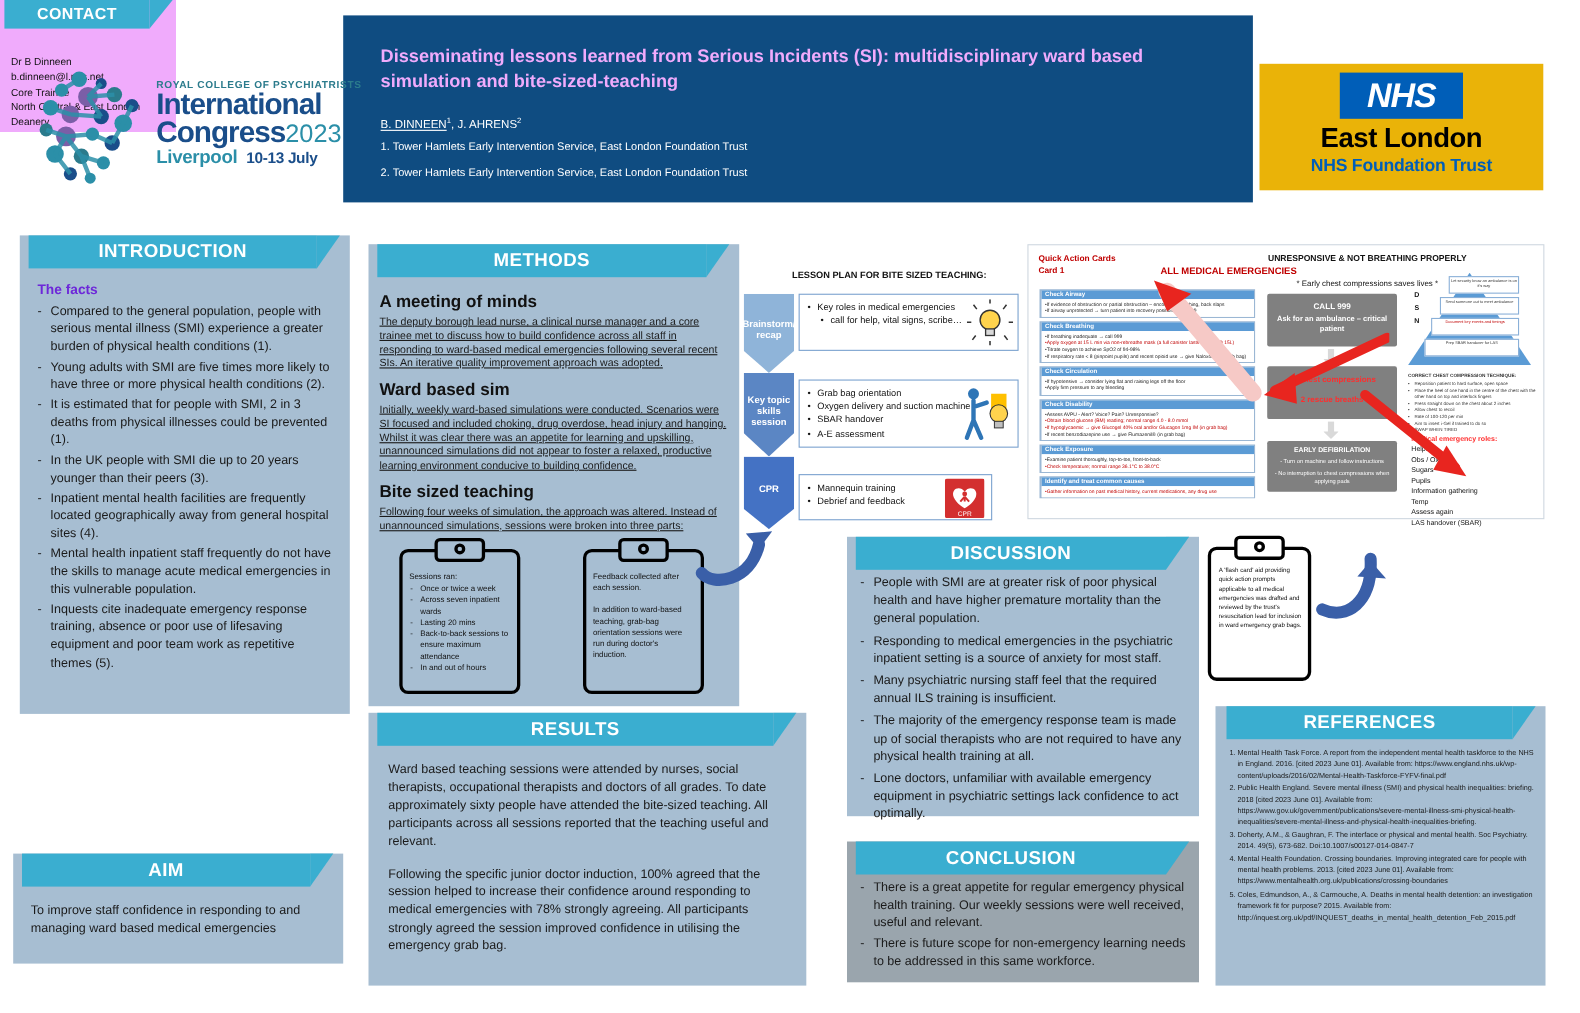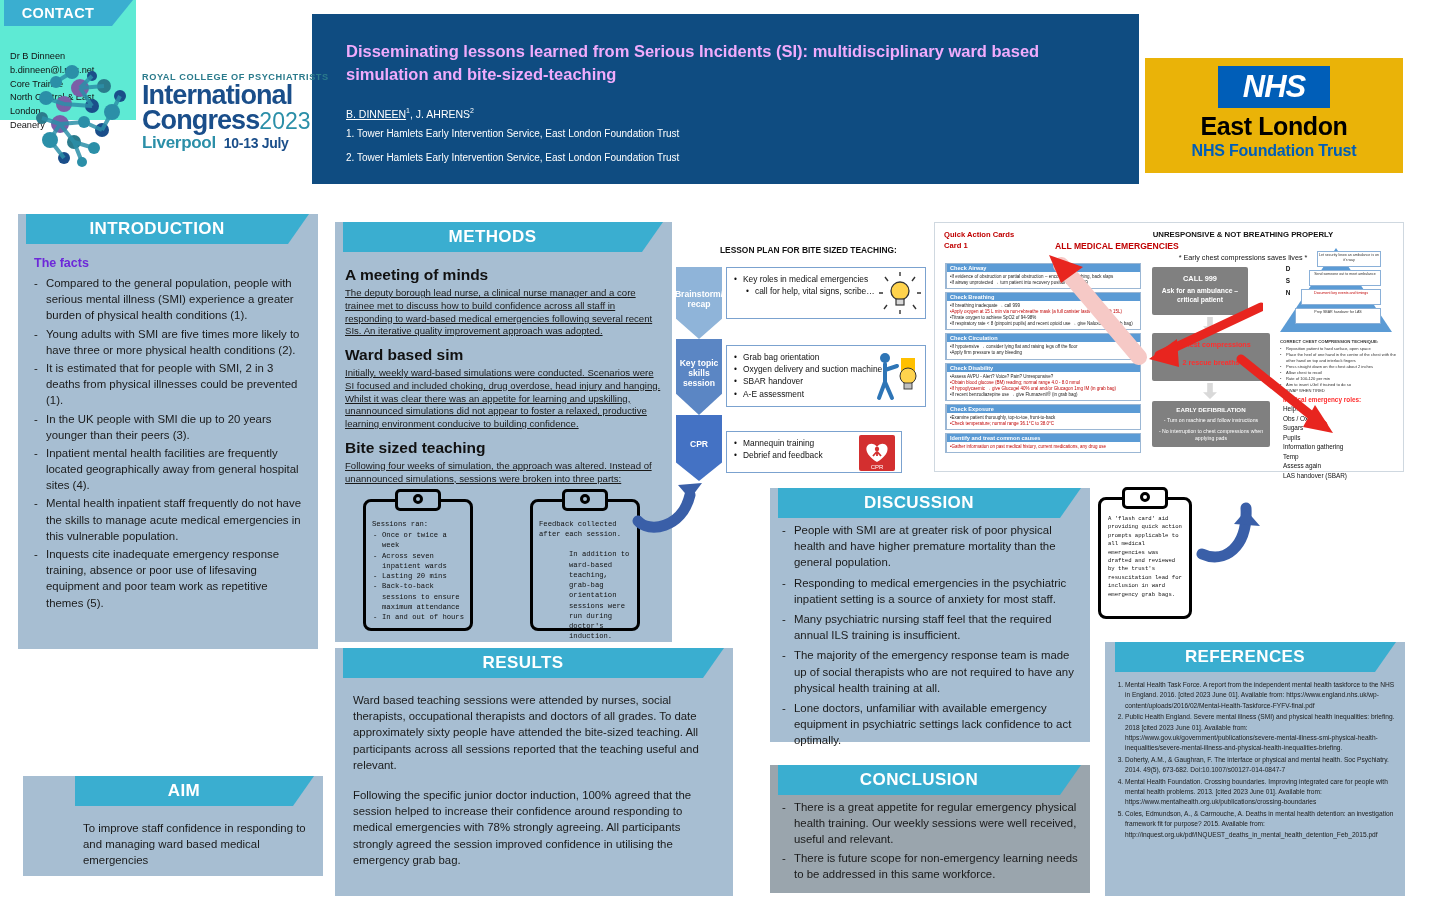--- a/index.html
+++ b/index.html
@@ -74,31 +74,31 @@
   ul.dash { list-style:none; }
   ul.dash li { position:relative; padding-left: 12px; margin-bottom: 2px; }
   ul.dash li::before { content:"-"; position:absolute; left:0; top:0; }
 
   
   #intro { left:18px; top:214px; width:300px; height:435px; }
   #intro .inner { padding: 12px 16px 8px 16px; }
   .facts-h { font-size: 12.5px; font-weight: bold; margin-bottom: 5px; color:#6d28d9;}
 
   
-  #aim { left:23px; top:776px; width:300px; height:100px;padding-left:44px; }
+  #aim { left:12px; top:776px; width:300px; height:100px; }
   #aim .inner { padding: 14px 16px; }
 
   
   #methods { left:335px; top:222px; width:337px; height:420px; }
   #methods .inner { padding: 6px 10px 8px 10px; }
   .sub-h { font-size: 15.5px; font-weight: bold; color:#111; margin: 8px 0 3px 0;}
   .meth-p { font-size: 9.6px; line-height: 1.33; color:#1a1a1a;text-decoration:underline; }
 
   
-  .clipboard { position:absolute;font-family:Liberation Mono, monospace; }
+  .clipboard { position:absolute; }
   .cb-body { position:absolute; left:0; top:10px; width:100%; height:calc(100% - 10px);
     border:3px solid #000; border-radius:8px; background:#a7bed2; }
   .cb-clip { position:absolute; left:50%; top:0; transform:translateX(-50%);
     width:46px; height:22px; border:3px solid #000; border-radius:5px; background:#a7bed2;}
   .cb-hole { position:absolute; left:50%; top:5px; transform:translateX(-50%);
     width:10px; height:10px; border:3px solid #000; border-radius:50%; background:#a7bed2;}
   .cb-txt { position:absolute; left:9px; top:30px; right:9px; font-size:7.2px; line-height:1.42; color:#111;}
   .cb-txt ul { list-style:none; margin-top:1px;}
   .cb-txt ul li { position:relative; padding-left:10px; }
   .cb-txt ul li::before { content:"-"; position:absolute; left:1px;}
@@ -134,21 +134,21 @@
   .unresp-h { position:absolute; left:213px; top:7px; width:190px; text-align:center;
      font-size:7.8px; font-weight:bold; color:#111; line-height:1.35;}
   .unresp-s { position:absolute; left:213px; top:30px; width:190px; text-align:center;
      font-size:7.2px; color:#111;}
   .abcde { position:absolute; left:10px; top:40px; width:196px; }
   .ab-row { margin-bottom:3px; border:1px solid #9bb7d4; border-left:2px solid #9bb7d4;}
   .ab-hd { background:#5b9bd5; color:#fff; font-size:5.6px; font-weight:bold; padding:1px 3px;}
   .ab-bd { font-size:4.5px; line-height:1.35; color:#222; padding:2px 3px; background:#fff;}
   .ab-bd .red { color:#c00000; }
   .gbox { position:absolute; background:#808080; color:#fff; text-align:center; border-radius:2px;}
-  .gbox.g1 { left:217px; top:44px; width:96px; height:48px; }
+  .gbox.g1 { left:217px; top:44px; width:118px; height:48px; }
   .gbox.g1 .l1 { font-size:7.4px; font-weight:bold; margin-top:7px;}
   .gbox.g1 .l2 { font-size:6.8px; font-weight:bold; margin-top:4px; line-height:1.3;}
   .gbox.g2 { left:217px; top:110px; width:118px; height:48px; }
   .gbox.g2 .r { color:#ff2d2d; font-size:7.2px; font-weight:bold; margin-top:7px;}
   .gbox.g2 .r2 { color:#ff2d2d; font-size:7.2px; font-weight:bold; margin-top:9px;}
   .gbox.g3 { left:217px; top:178px; width:118px; height:46px; }
   .gbox.g3 .l1 { font-size:6.2px; font-weight:bold; margin-top:5px;}
   .gbox.g3 .l2 { font-size:5.2px; margin-top:4px; line-height:1.35;}
   .garrow { position:absolute; left:268px; width:14px; height:16px; background:#d9d9d9;
     clip-path: polygon(30% 0, 70% 0, 70% 58%, 100% 58%, 50% 100%, 0 58%, 30% 58%); }
@@ -175,21 +175,21 @@
   
   #concl { left:770px; top:765px; width:320px; height:128px; }
   #concl .inner { padding: 4px 12px; }
 
   
   #results { left:335px; top:648px; width:398px; height:248px; }
   #results .inner { padding: 14px 18px; }
   #results p { margin-bottom: 14px; }
 
   
-  #contact { left:1268px; top:502px; width:136px; height:120px; background:#5eead4; }
+  #contact { left:1268px; top:502px; width:160px; height:120px; background:#f0abfc; }
   #contact .banner { height:26px; font-size:14.5px; margin-left:4px; margin-right:24px;}
   #contact .banner::after { border-top-width:26px; }
   .contact-txt { padding: 24px 10px; font-size: 9.2px; line-height:1.5; color:#111; }
 
   
   #flash { left:1098px; top:487px; width:94px; height:132px; }
   #flash .cb-body { background:#ffffff; }
   #flash .cb-clip { background:#ffffff; }
   #flash .cb-hole { background:#ffffff; }
   #flash .cb-txt { font-size:5.6px; line-height:1.5; top:28px; left:10px; right:8px;}
@@ -310,21 +310,21 @@
       </ul>
     </div>
   </div>
 
   <div class="clipboard" style="left:530px; top:489px; width:110px; height:142px;">
     <div class="cb-body"></div>
     <div class="cb-clip"></div>
     <div class="cb-hole"></div>
     <div class="cb-txt">
       <div>Feedback collected after each session.</div>
-      <div style="margin-top:10px;margin-left:30px;">In addition to ward-based teaching, grab-bag orientation sessions were run during doctor's induction.</div>
+      <div style="margin-top:10px;">In addition to ward-based teaching, grab-bag orientation sessions were run during doctor's induction.</div>
     </div>
   </div>
 
   <svg class="curve" style="left:630px; top:455px; width:80px; height:80px;" viewBox="0 0 80 80">
     <path d="M8 66 C 18 78, 52 74, 60 40" stroke="#3a5fa8" stroke-width="11" fill="none" stroke-linecap="round"></path>
     <path d="M60 44 L 48 30 L 72 28 Z" fill="#3a5fa8"></path>
   </svg>
 
   <div id="lesson">
     <div class="lp-title">LESSON PLAN FOR BITE SIZED TEACHING:</div>

